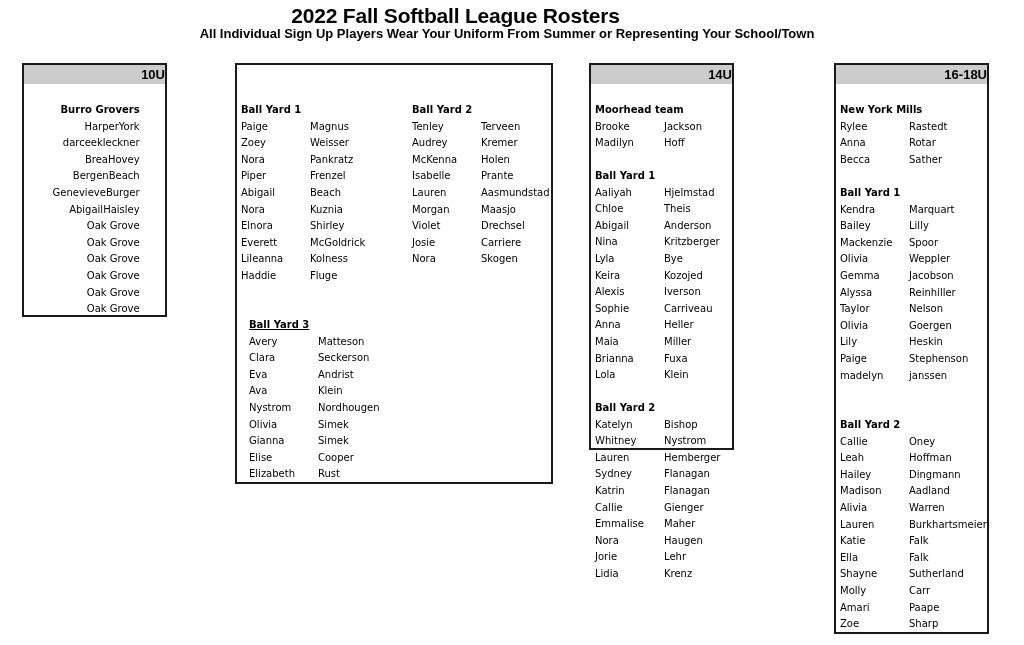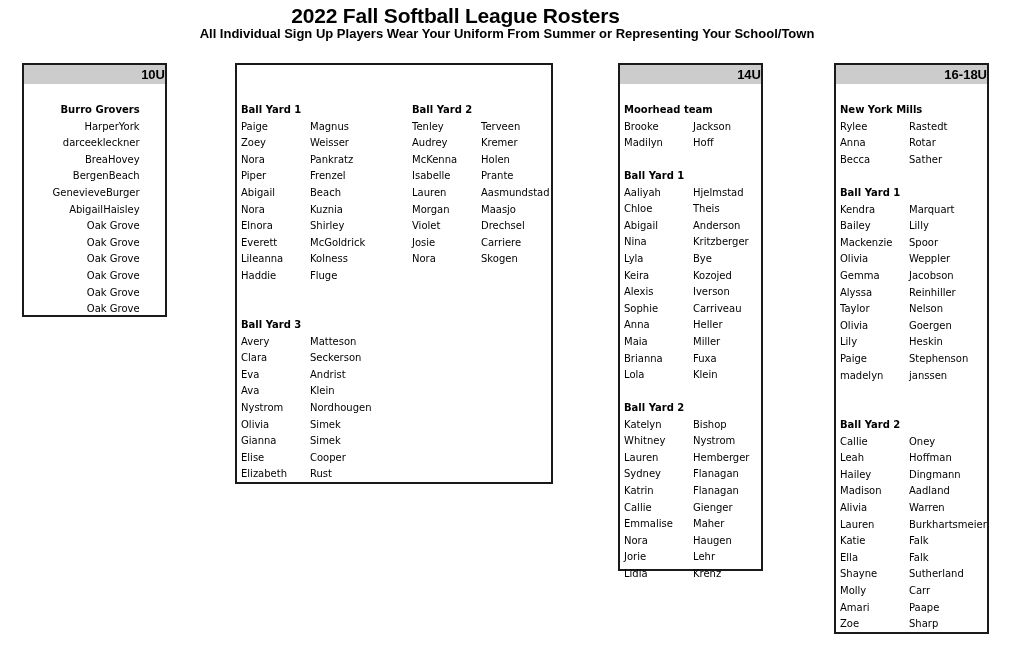--- a/index.html
+++ b/index.html
@@ -70,35 +70,35 @@
       <div class="row"><span class="first">Tenley</span><span class="last">Terveen</span></div>
       <div class="row"><span class="first">Audrey</span><span class="last">Kremer</span></div>
       <div class="row"><span class="first">McKenna</span><span class="last">Holen</span></div>
       <div class="row"><span class="first">Isabelle</span><span class="last">Prante</span></div>
       <div class="row"><span class="first">Lauren</span><span class="last">Aasmundstad</span></div>
       <div class="row"><span class="first">Morgan</span><span class="last">Maasjo</span></div>
       <div class="row"><span class="first">Violet</span><span class="last">Drechsel</span></div>
       <div class="row"><span class="first">Josie</span><span class="last">Carriere</span></div>
       <div class="row"><span class="first">Nora</span><span class="last">Skogen</span></div>
     </div>
-  <div class="group" style="left:4px; top:252px;">
+  <div class="group" style="left:12px; top:252px;text-decoration:underline;">
       <div class="group-title">Ball Yard 3</div>
       <div class="row"><span class="first">Avery</span><span class="last">Matteson</span></div>
       <div class="row"><span class="first">Clara</span><span class="last">Seckerson</span></div>
       <div class="row"><span class="first">Eva</span><span class="last">Andrist</span></div>
       <div class="row"><span class="first">Ava</span><span class="last">Klein</span></div>
       <div class="row"><span class="first">Nystrom</span><span class="last">Nordhougen</span></div>
       <div class="row"><span class="first">Olivia</span><span class="last">Simek</span></div>
       <div class="row"><span class="first">Gianna</span><span class="last">Simek</span></div>
       <div class="row"><span class="first">Elise</span><span class="last">Cooper</span></div>
       <div class="row"><span class="first">Elizabeth</span><span class="last">Rust</span></div>
     </div>
 </div>
 
-<div class="box" style="left:618px; top:63px; width:145px; height:508px;">
+<div class="box" style="left:589px; top:63px; width:145px; height:387px;">
   <div class="box-header">14U</div>
   <div class="group" style="left:4px; top:37px;">
       <div class="group-title">Moorhead team</div>
       <div class="row"><span class="first">Brooke</span><span class="last">Jackson</span></div>
       <div class="row"><span class="first">Madilyn</span><span class="last">Hoff</span></div>
     </div>
   <div class="group" style="left:4px; top:103px;">
       <div class="group-title">Ball Yard 1</div>
       <div class="row"><span class="first">Aaliyah</span><span class="last">Hjelmstad</span></div>
       <div class="row"><span class="first">Chloe</span><span class="last">Theis</span></div>

